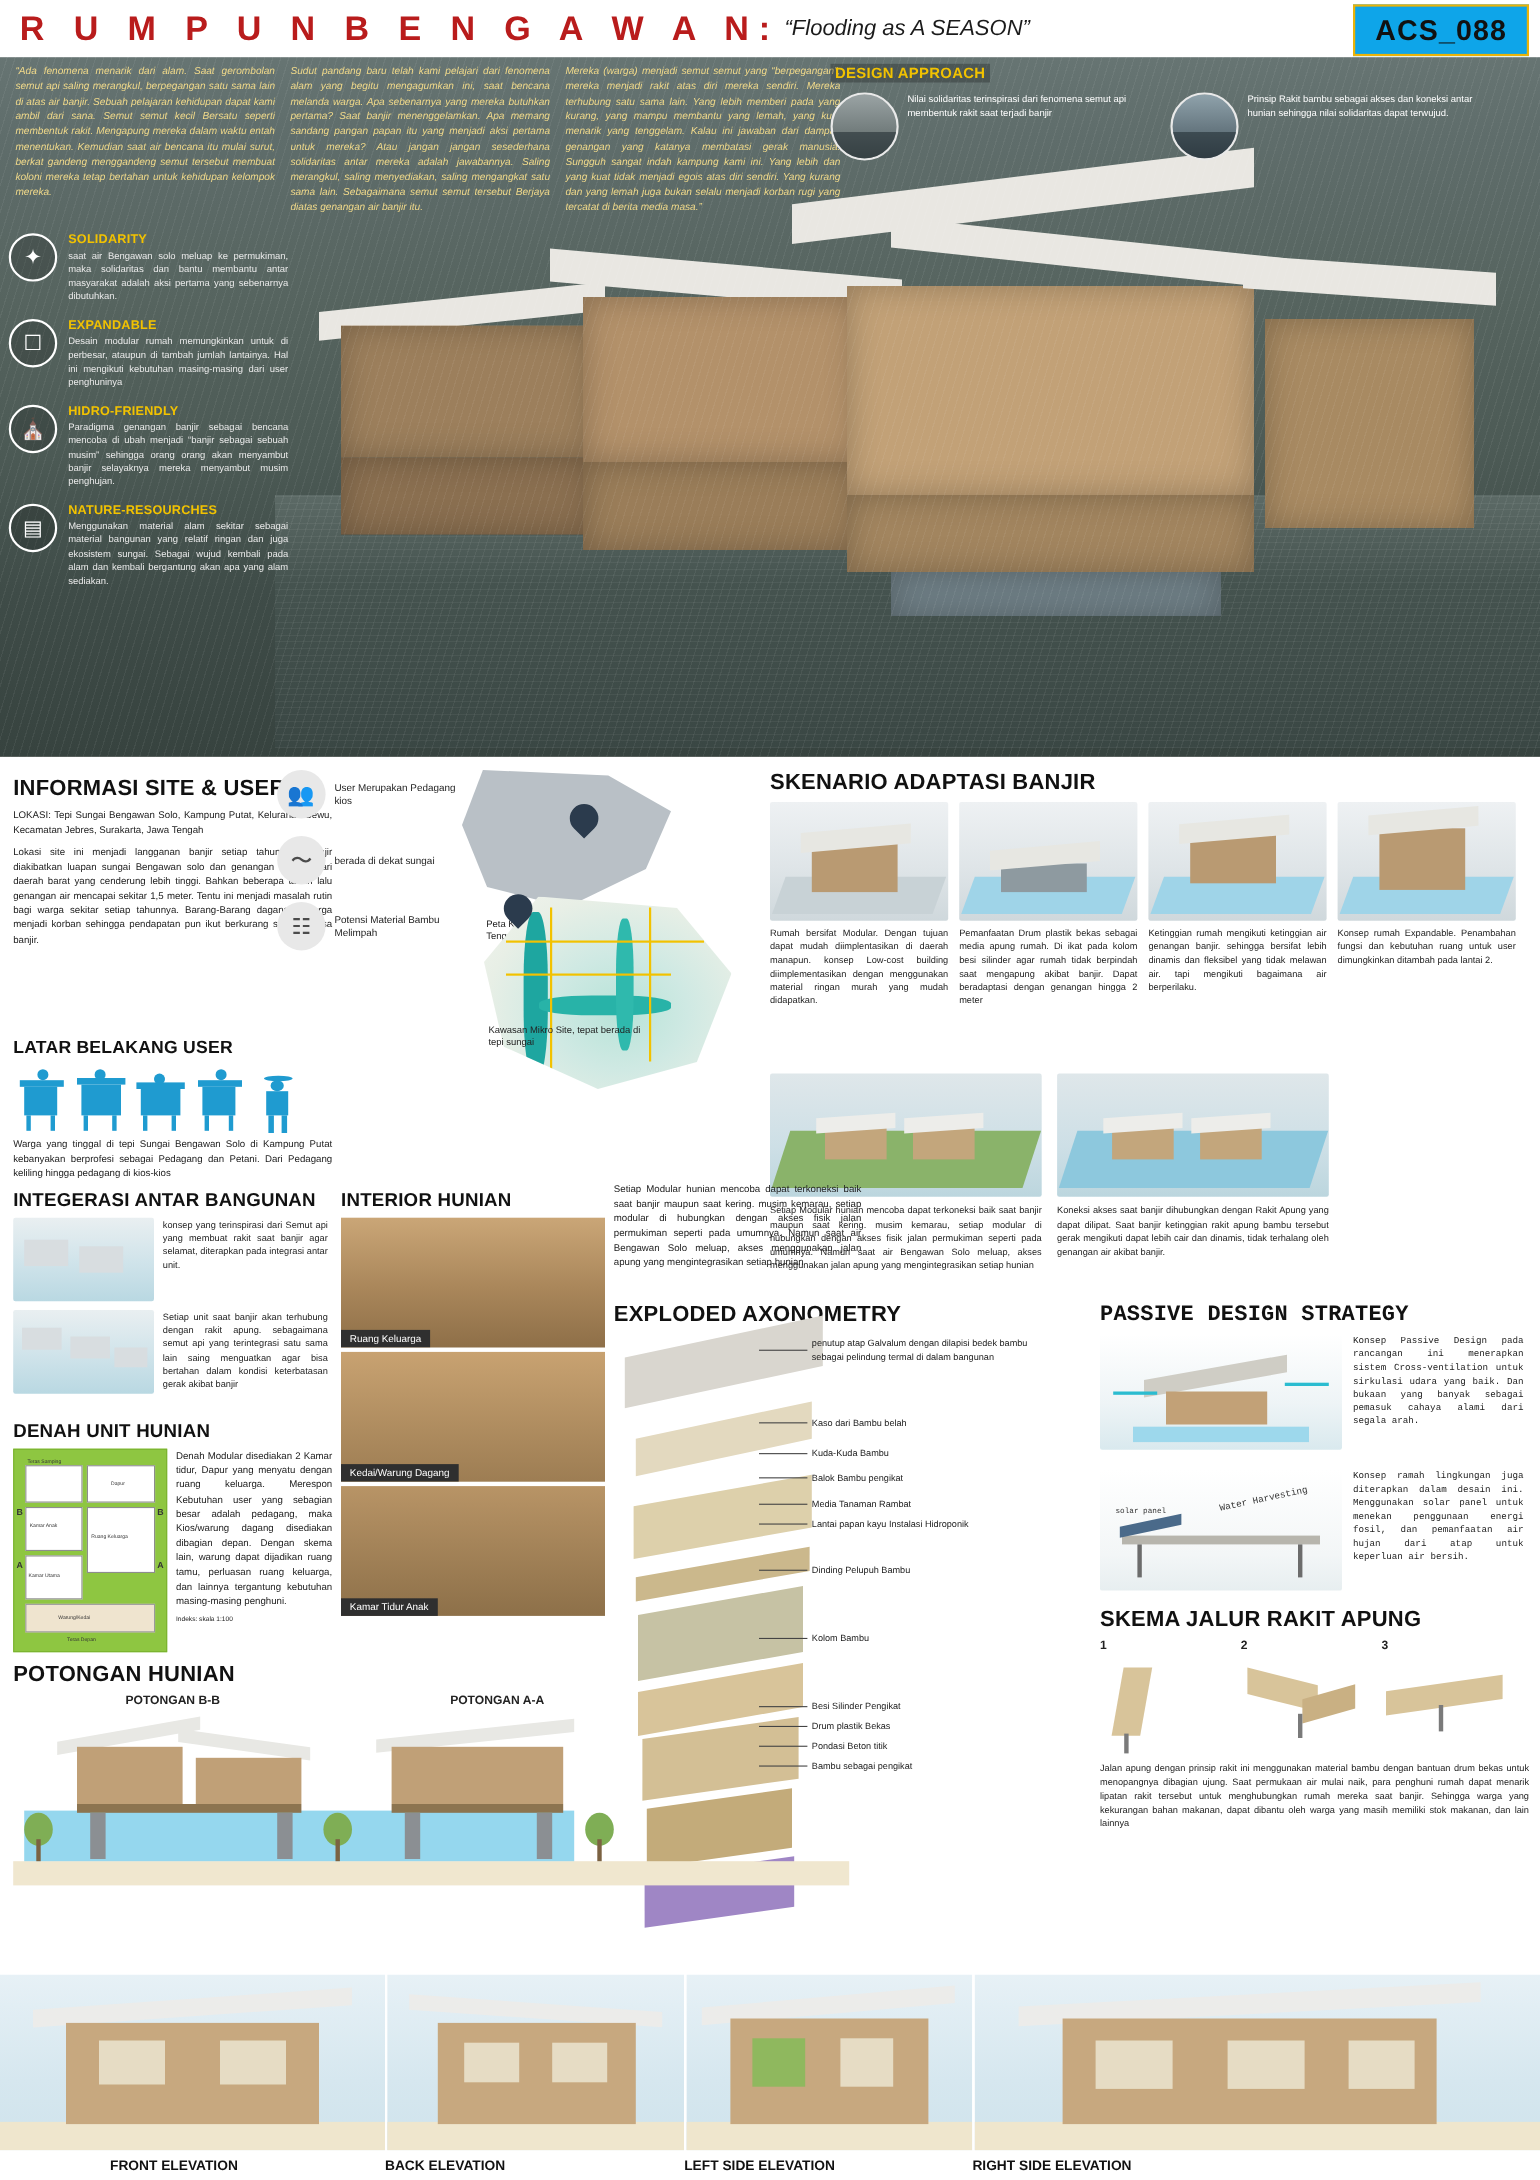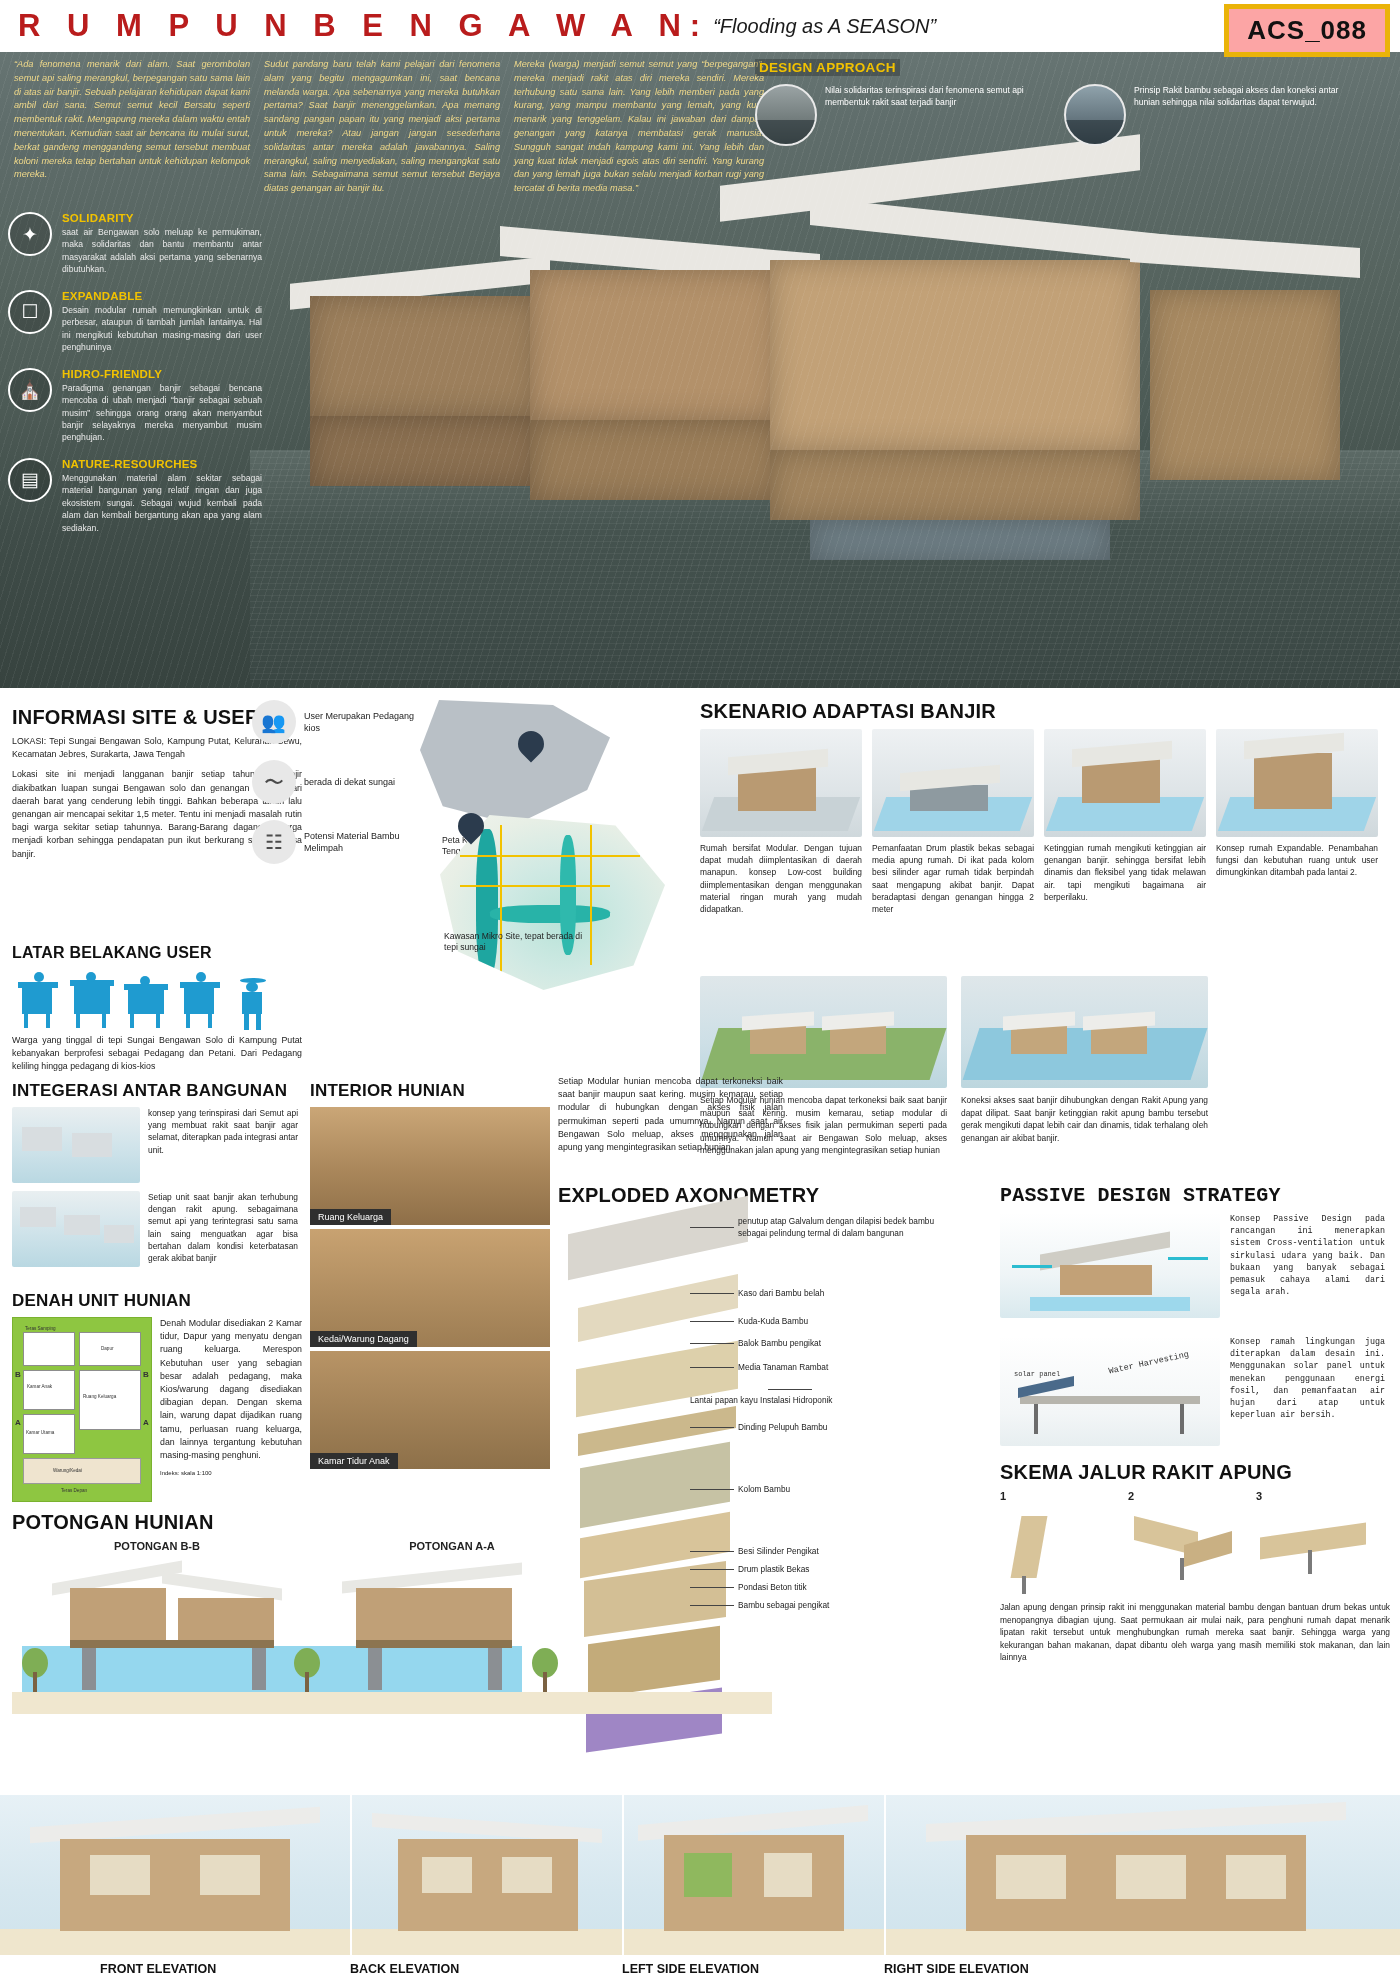--- a/index.html
+++ b/index.html
@@ -38,21 +38,21 @@
   .hero-title {
     font-size:31px; font-weight:bold; letter-spacing:9px;
     color:#b91c1c; padding-left:18px; white-space:nowrap;
   }
   .hero-subtitle {
     font-size:20px; font-style:italic; color:#1b1b1b; margin-left:4px;
     letter-spacing:0px;
   }
   .code-box {
     position:absolute; right:10px; top:4px;
-    background:#fca5a5; border:5px solid #eab308;
+    background:#0ea5e9; border:2px solid #eab308;
     padding:6px 18px; font-size:26px; font-weight:bold; color:#111;
     letter-spacing:1px;
   }
 
   .quote-cols {
     position:absolute; top:58px; left:14px; width:970px;
     display:flex; gap:14px;
   }
   .quote-col {
     width:236px;
@@ -599,21 +599,21 @@
       <span>Kuda-Kuda Bambu</span>
     </div>
   <div class="lg" style="left:0;top:122px;">
       <div class="dash"></div>
       <span>Balok Bambu pengikat</span>
     </div>
   <div class="lg" style="left:0;top:146px;">
       <div class="dash"></div>
       <span>Media Tanaman Rambat</span>
     </div>
-  <div class="lg" style="left:0;top:174px;flex-direction:column;">
+  <div class="lg" style="left:0;top:164px;">
       <div class="dash"></div>
       <span>Lantai papan kayu Instalasi Hidroponik</span>
     </div>
   <div class="lg" style="left:0;top:206px;">
       <div class="dash"></div>
       <span>Dinding Pelupuh Bambu</span>
     </div>
   <div class="lg" style="left:0;top:268px;">
       <div class="dash"></div>
       <span>Kolom Bambu</span>

